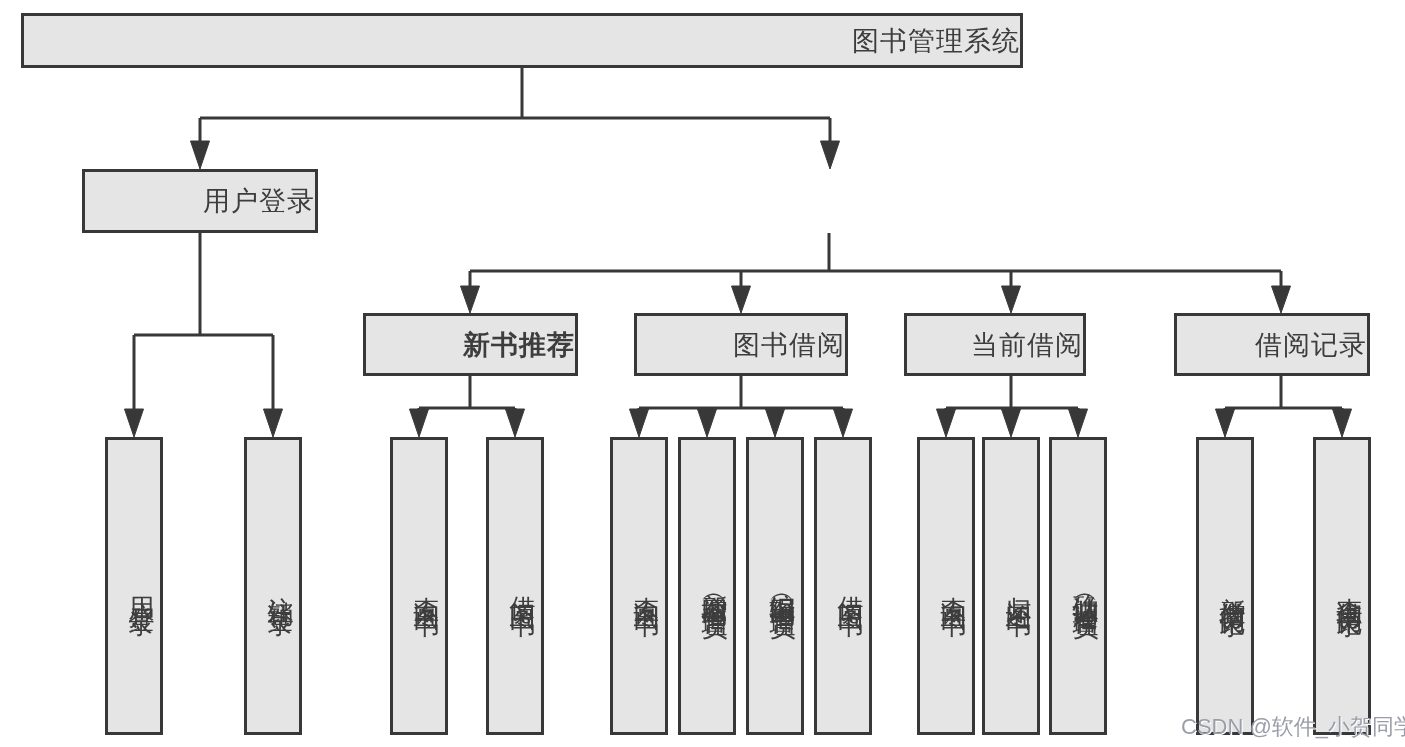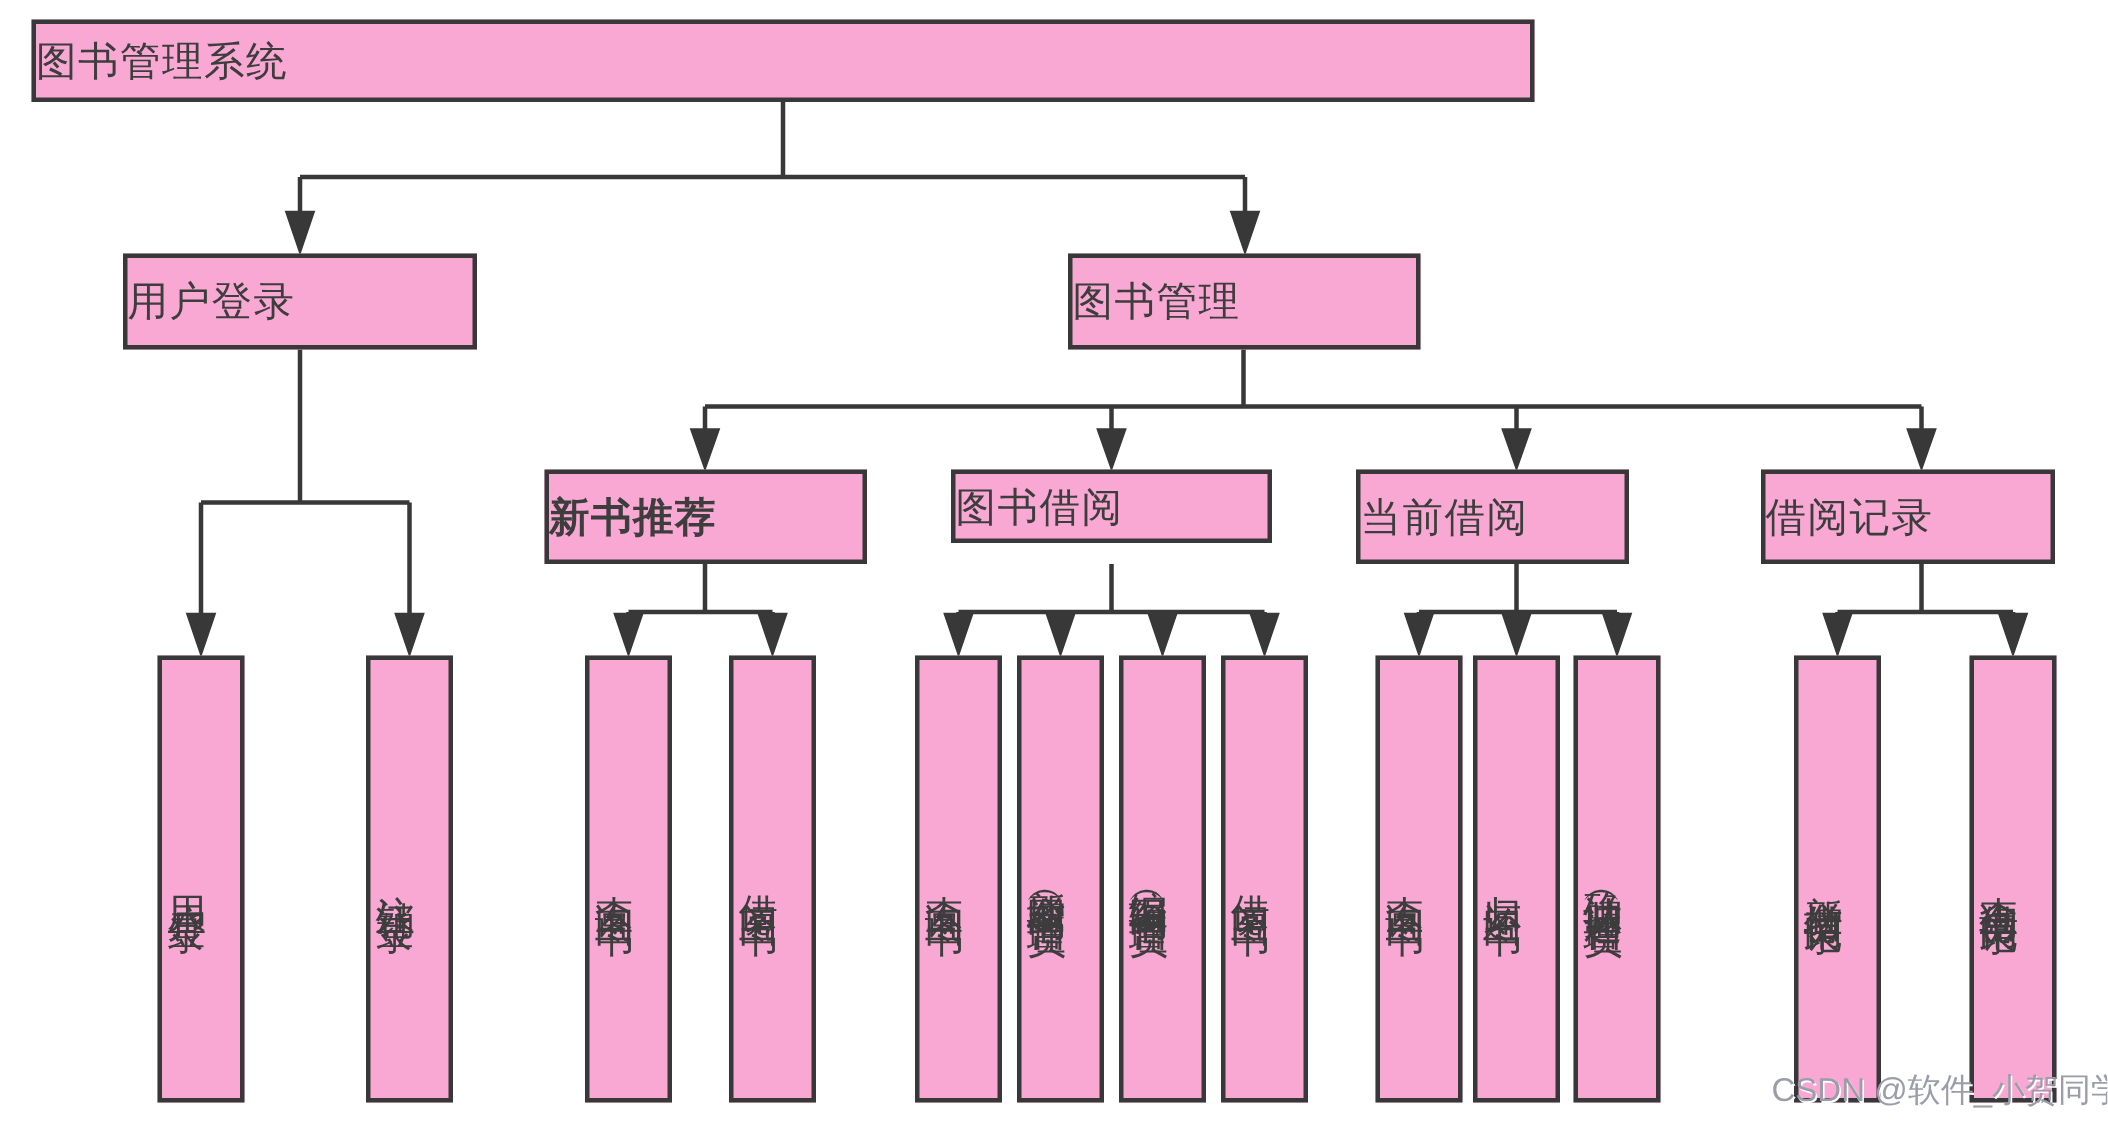--- a/index.html
+++ b/index.html
@@ -11,22 +11,22 @@
     color:#3d3d3d;
     overflow:hidden;
   }
   .edges{position:absolute;left:0;top:0;}
   .edges path{fill:none;stroke:#383838;stroke-width:3;}
   .edges polygon{fill:#383838;stroke:#383838;stroke-width:1;}
   .box{
     position:absolute;
     box-sizing:border-box;
     border:3px solid #383838;
-    background:#f9a8d4;
-    display:flex;align-items:center;justify-content:flex-start;
+    background:#e5e5e5;
+    display:flex;align-items:center;justify-content:flex-end;
     font-size:27px;
     letter-spacing:1px;
     z-index:2;
   }
   .leaf span{
     writing-mode:vertical-rl;
     text-orientation:mixed;
     font-size:26px;
     letter-spacing:5px;
   }
@@ -89,28 +89,25 @@
     </g>
   </svg>
 
   <div class="box" style="left:21px;top:13px;width:1002px;height:55px;">
     <span>图书管理系统</span>
   </div>
 
   <div class="box" style="left:82px;top:169px;width:236px;height:64px;">
     <span>用户登录</span>
   </div>
-  <div class="box" style="left:712px;top:169px;width:235px;height:64px;">
-    <span>图书管理</span>
-  </div>
 
   <div class="box" style="left:363px;top:313px;width:215px;height:63px;font-weight:bold;">
     <span>新书推荐</span>
   </div>
-  <div class="box" style="left:634px;top:313px;width:214px;height:49px;">
+  <div class="box" style="left:634px;top:313px;width:214px;height:63px;">
     <span>图书借阅</span>
   </div>
   <div class="box" style="left:904px;top:313px;width:182px;height:63px;">
     <span>当前借阅</span>
   </div>
   <div class="box" style="left:1174px;top:313px;width:196px;height:63px;">
     <span>借阅记录</span>
   </div>
 
   <div class="box leaf" style="left:105px;top:437px;width:58px;height:298px;">

